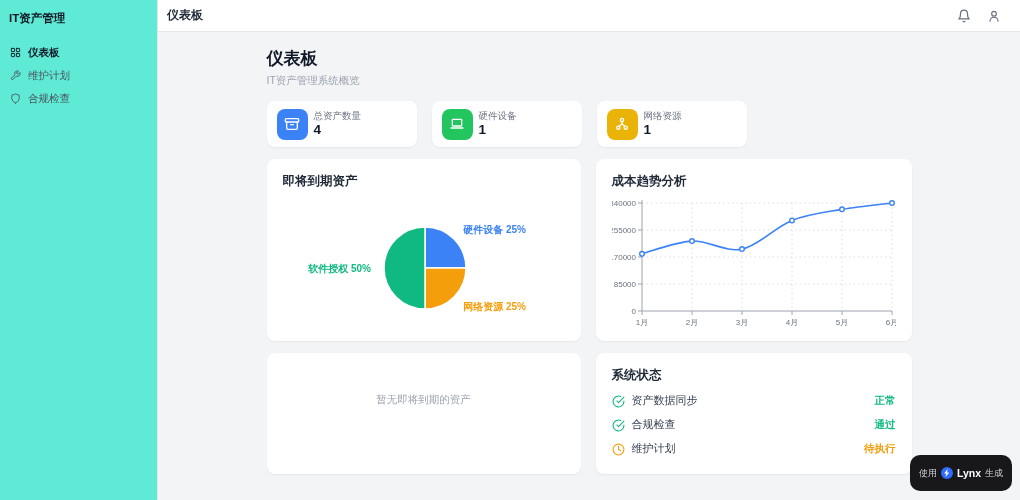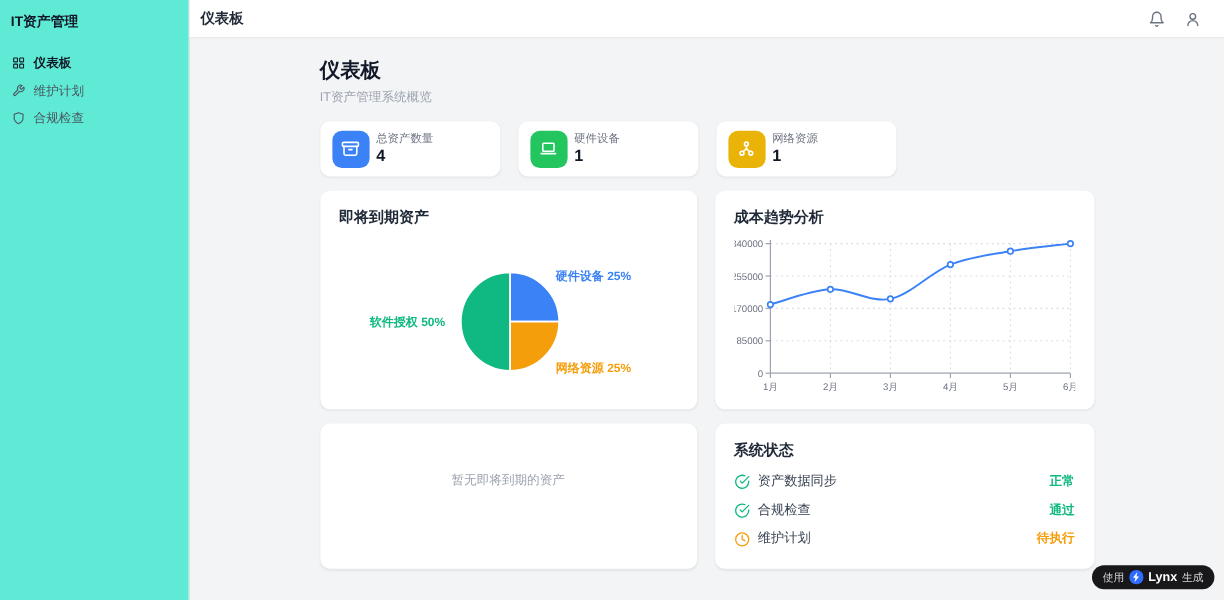--- a/index.html
+++ b/index.html
@@ -50,21 +50,21 @@
   .chart-box svg { display:block; }
 
   
   .status-row { display:flex; align-items:flex-end; margin-top:9px; }
   .status-icon { display:flex; margin-right:7px; }
   .status-icon svg { width:13px; height:13px; }
   .status-label { flex:1; font-size:11px; color:#374151; }
   .status-value { font-size:10.5px; font-weight:bold; }
 
   
-  .lynx-badge { position:absolute; right:8px; bottom:9px; height:20px; background:#18181b; border-radius:10px; display:flex; align-items:center; gap:4px; padding:0 9px; cursor:pointer; }
+  .lynx-badge { position:absolute; right:8px; bottom:9px; height:36px; background:#18181b; border-radius:10px; display:flex; align-items:center; gap:4px; padding:0 9px; cursor:pointer; }
   .lynx-badge .small { font-size:9px; color:#d4d4d8; }
   .lynx-badge .brand { font-size:10.5px; font-weight:bold; color:#fff; }
   .lynx-logo { width:12px; height:12px; display:flex; }
 </style>
 </head>
 <body>
 
 <div class="app">
 
   <aside class="sidebar">

